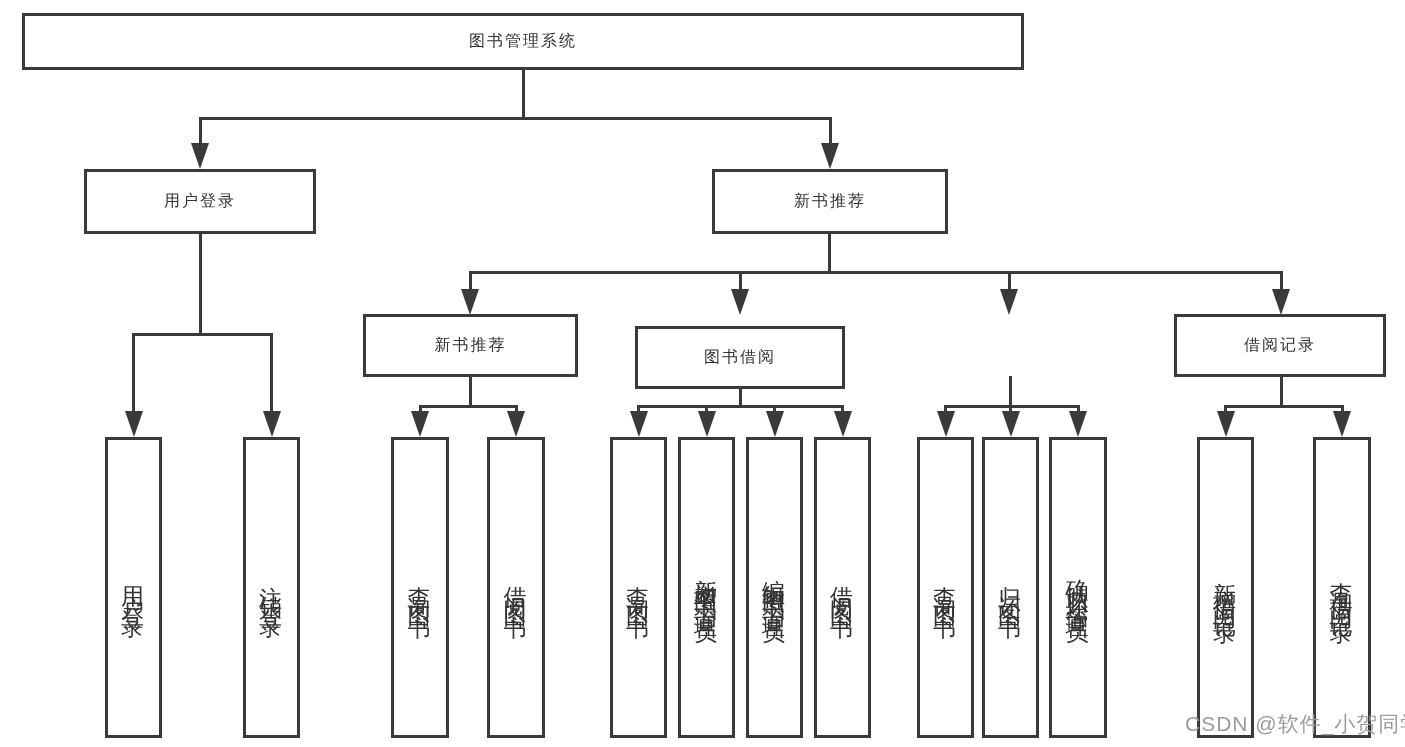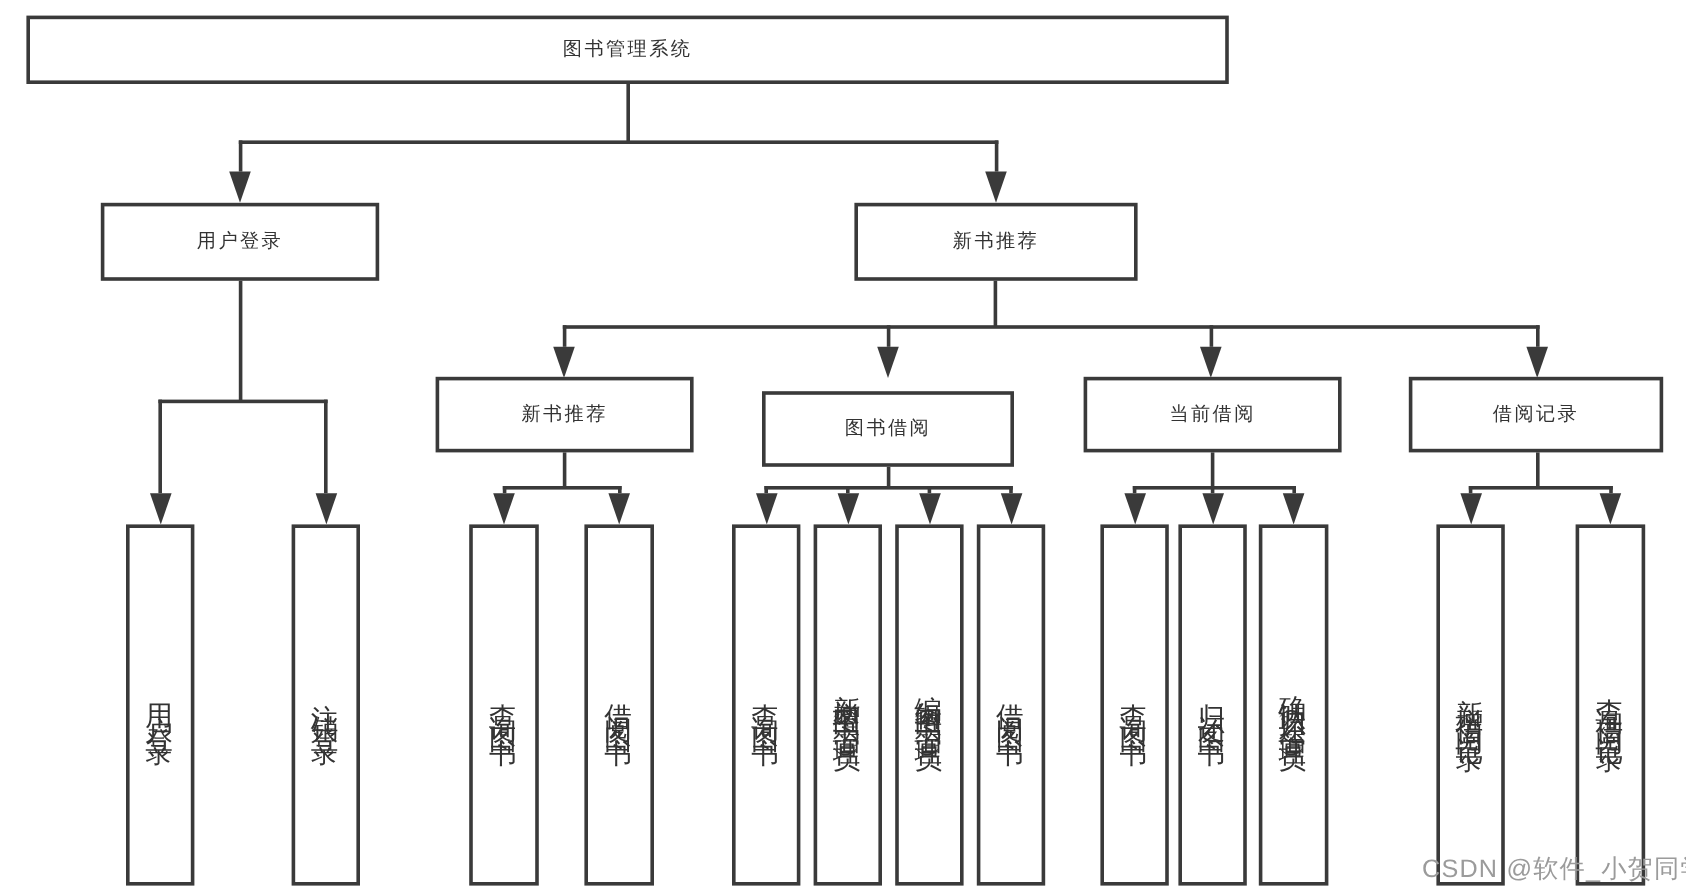--- a/index.html
+++ b/index.html
@@ -96,23 +96,20 @@
   <div class="box" style="left:712px;top:169px;width:236px;height:65px;">
     <span class="hlabel">新书推荐</span>
   </div>
 
   <div class="box" style="left:363px;top:314px;width:215px;height:63px;text-align:right;">
     <span class="hlabel">新书推荐</span>
   </div>
   <div class="box" style="left:635px;top:326px;width:210px;height:63px;">
     <span class="hlabel">图书借阅</span>
   </div>
-  <div class="box" style="left:903px;top:314px;width:215px;height:63px;">
-    <span class="hlabel">当前借阅</span>
-  </div>
   <div class="box" style="left:1174px;top:314px;width:212px;height:63px;">
     <span class="hlabel">借阅记录</span>
   </div>
 
   <div class="box" style="left:105px;top:437px;width:57px;height:301px;">
     <span class="vtext sp-wide">用户登录</span>
   </div>
   <div class="box" style="left:243px;top:437px;width:57px;height:301px;">
     <span class="vtext sp-wide">注销登录</span>
   </div>

